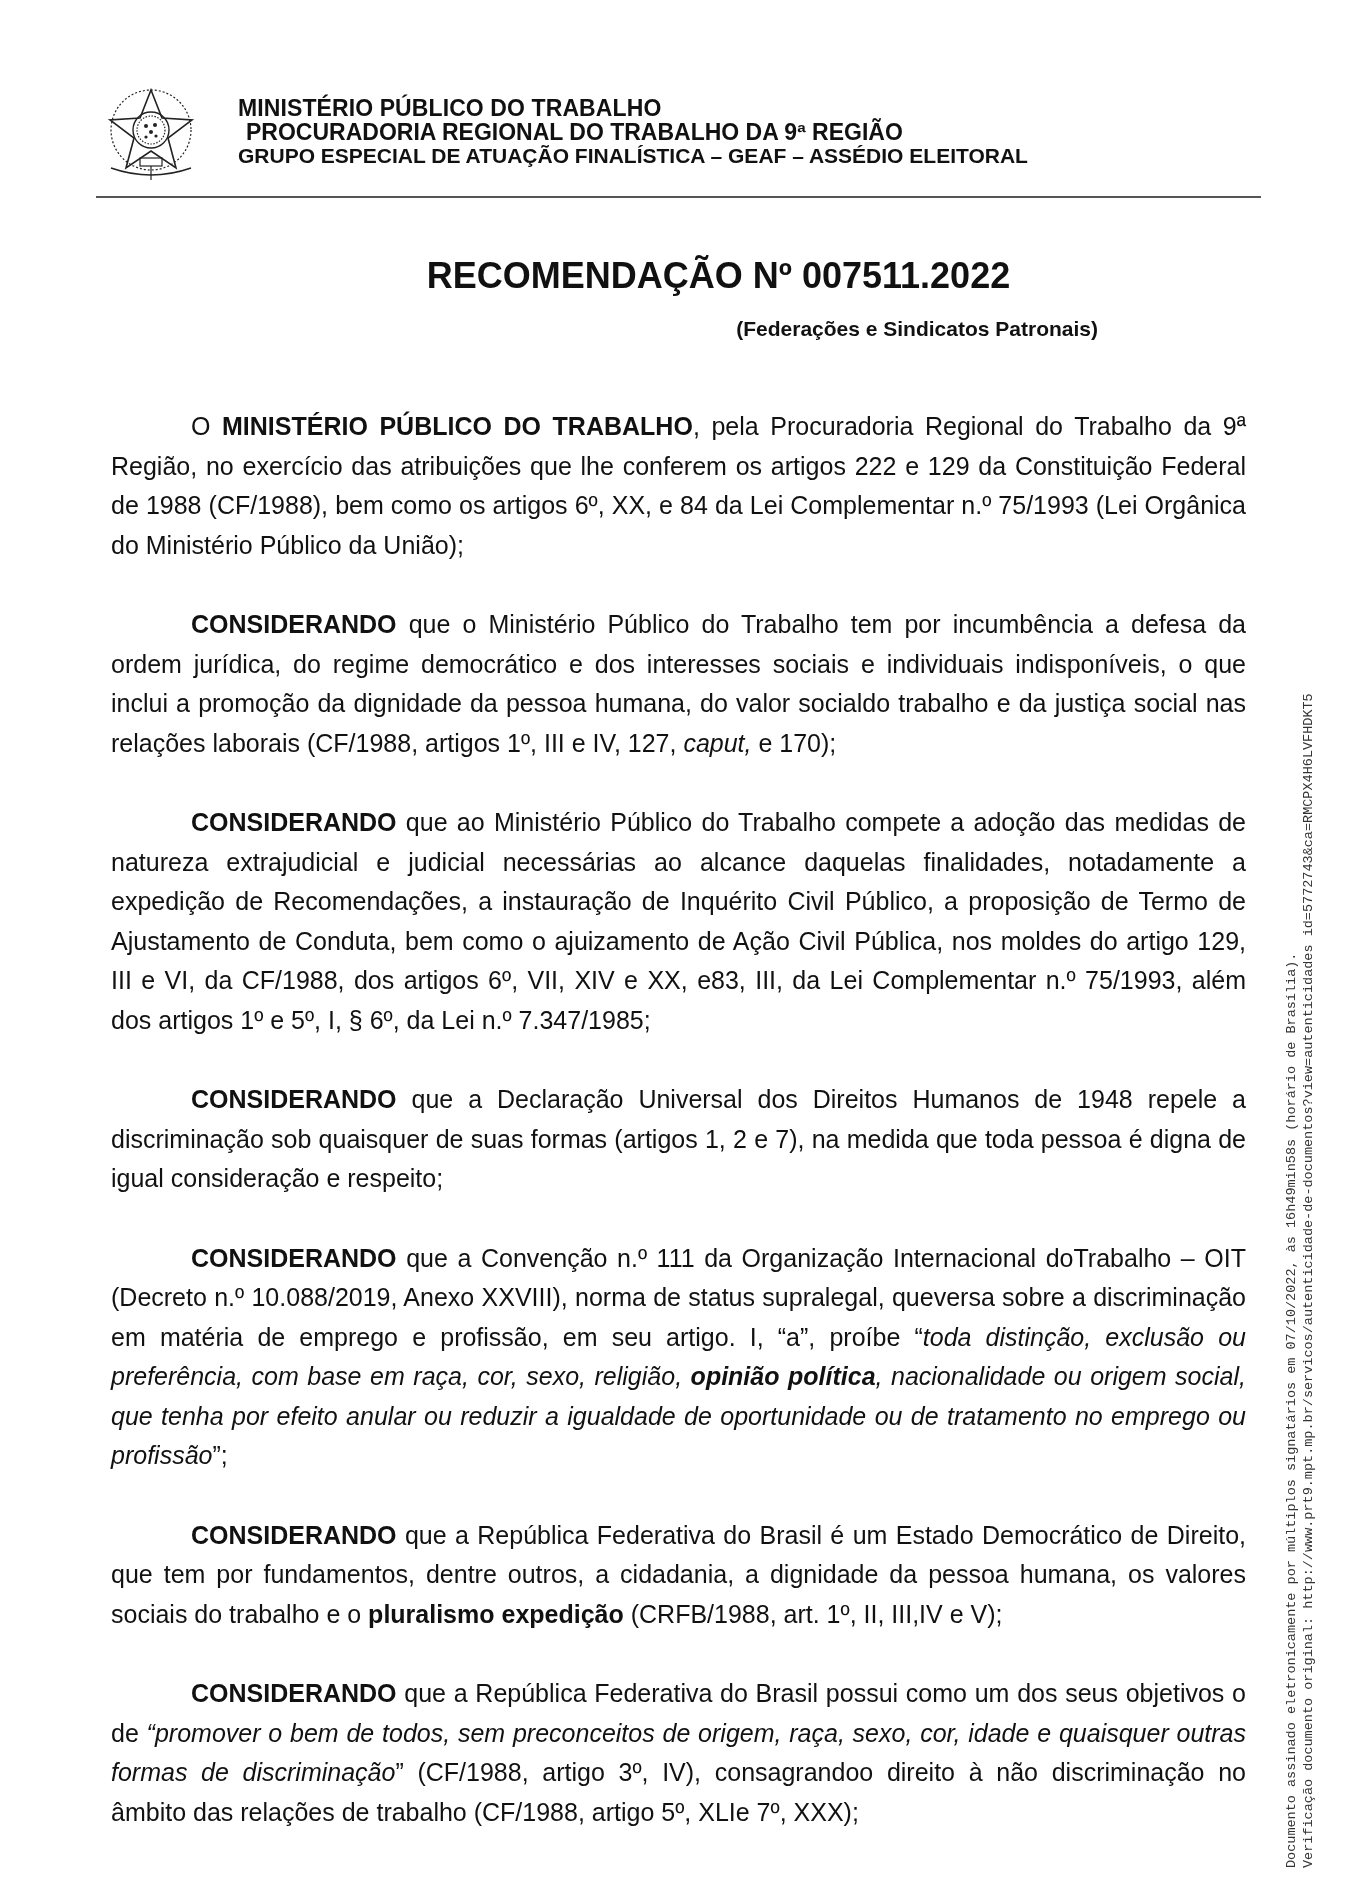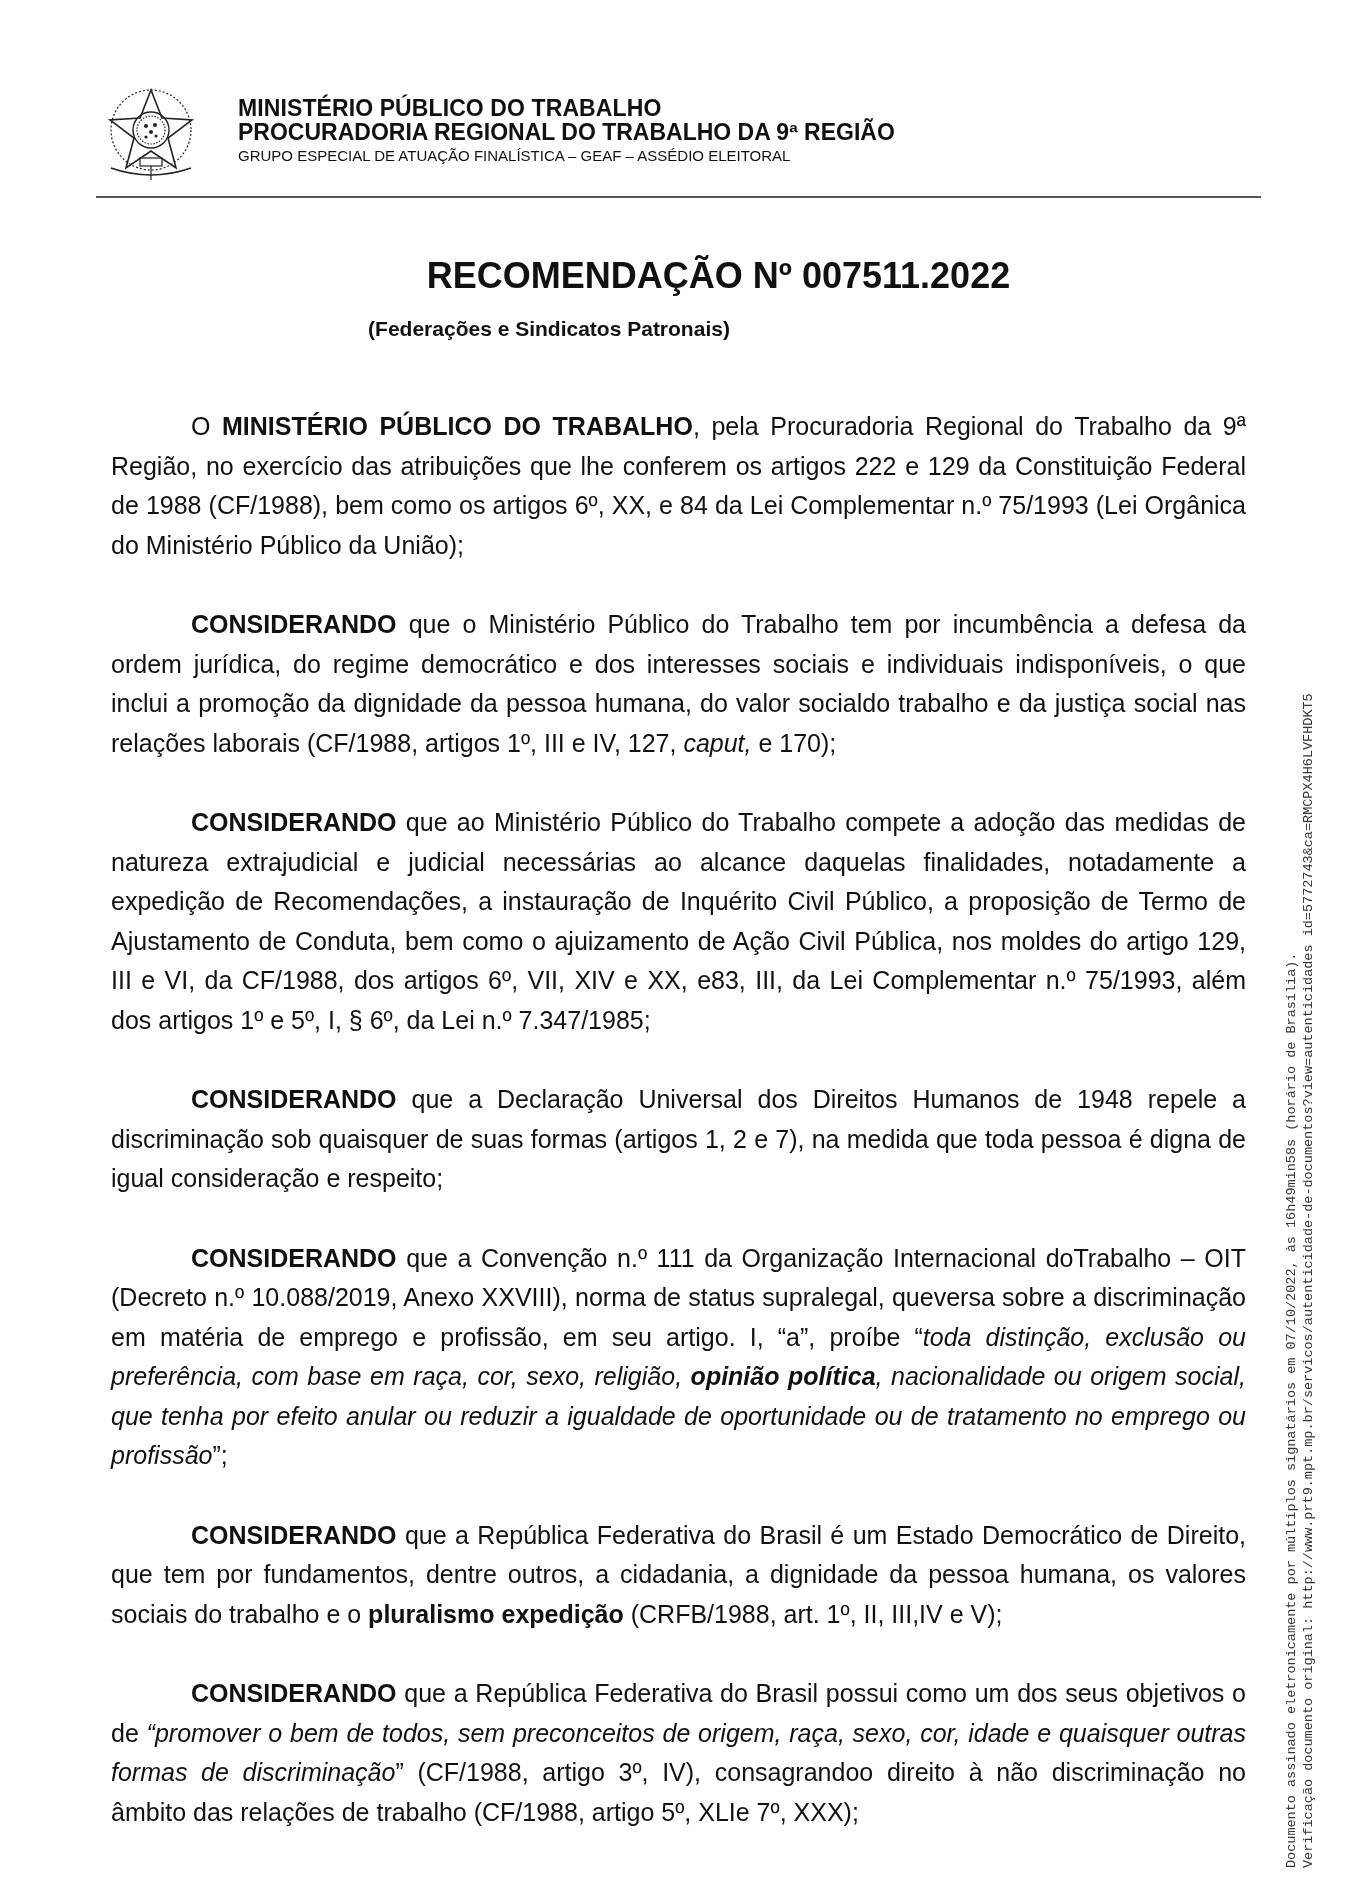--- a/index.html
+++ b/index.html
@@ -4,32 +4,32 @@
 <style>
   html, body { margin: 0; padding: 0; background: #ffffff; }
   body {
     width: 1345px; height: 1903px; position: relative; overflow: hidden;
     font-family: "Liberation Sans", sans-serif; color: #111;
   }
   .header { position: absolute; left: 96px; top: 80px; width: 1170px; }
   .crest { position: absolute; left: 0; top: 0; width: 110px; height: 110px; }
   .header-text { position: absolute; left: 142px; top: 16px; }
   .h1 { font-weight: bold; font-size: 23px; line-height: 24px; letter-spacing: 0.1px; }
-  .h2 { font-weight: bold; font-size: 23px; line-height: 24px; }
-  .h3 { font-weight: normal; font-size: 15px; line-height: 24px; }
+  .h2 { font-weight: bold; font-size: 23px; line-height: 24px; margin-left: 8px; }
+  .h3 { font-weight: bold; font-size: 21px; line-height: 24px; }
   .h4 { font-weight: bold; font-size: 19px; line-height: 24px; }
   .header-rule {
     position: absolute; left: 96px; top: 196px; width: 1165px; height: 2px; background: #555;
   }
   .title {
     position: absolute; top: 256px; left: 0; width: 1345px; text-align: center;
     font-weight: bold; font-size: 36px; line-height: 40px; margin-left: 46px;
   }
   .subtitle {
-    position: absolute; top: 316px; left: 0; width: 1098px; text-align: center;
+    position: absolute; top: 316px; left: 0; width: 1098px; text-align: right;
     font-weight: bold; font-size: 21px; line-height: 26px;
   }
   .body {
     position: absolute; left: 111px; top: 407px; width: 1135px;
     font-size: 25px; line-height: 39.5px; text-align: justify;
   }
   .para { margin: 0 0 40px 0; text-indent: 80px; }
   .para b { font-weight: bold; }
   .para i { font-style: italic; margin-top: 23px; }
   .side-stamp {

